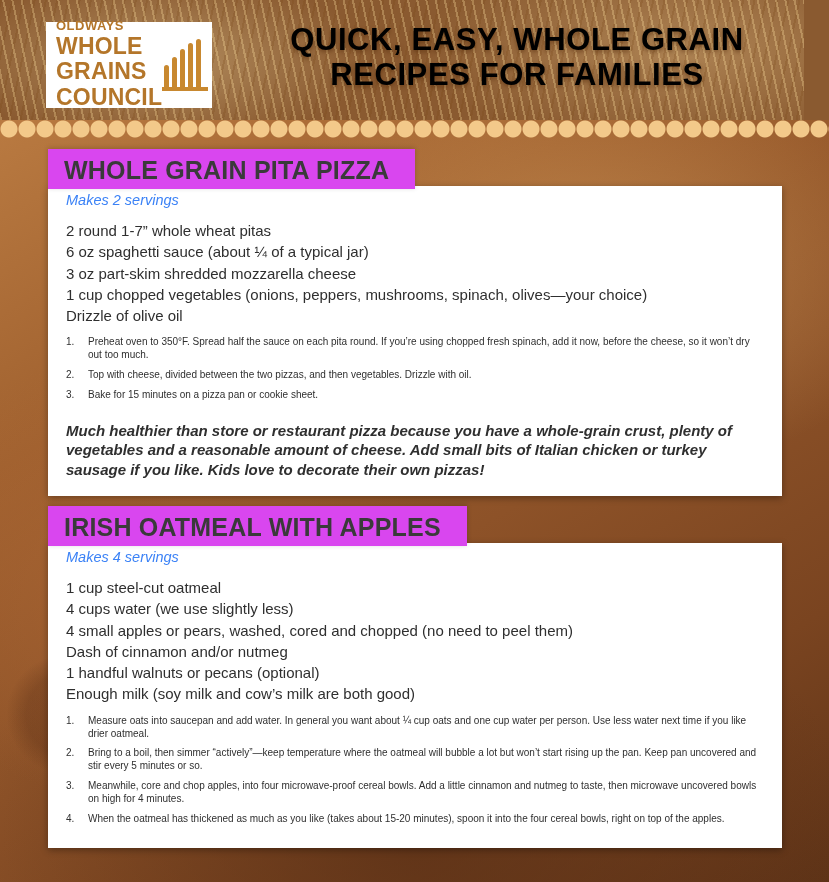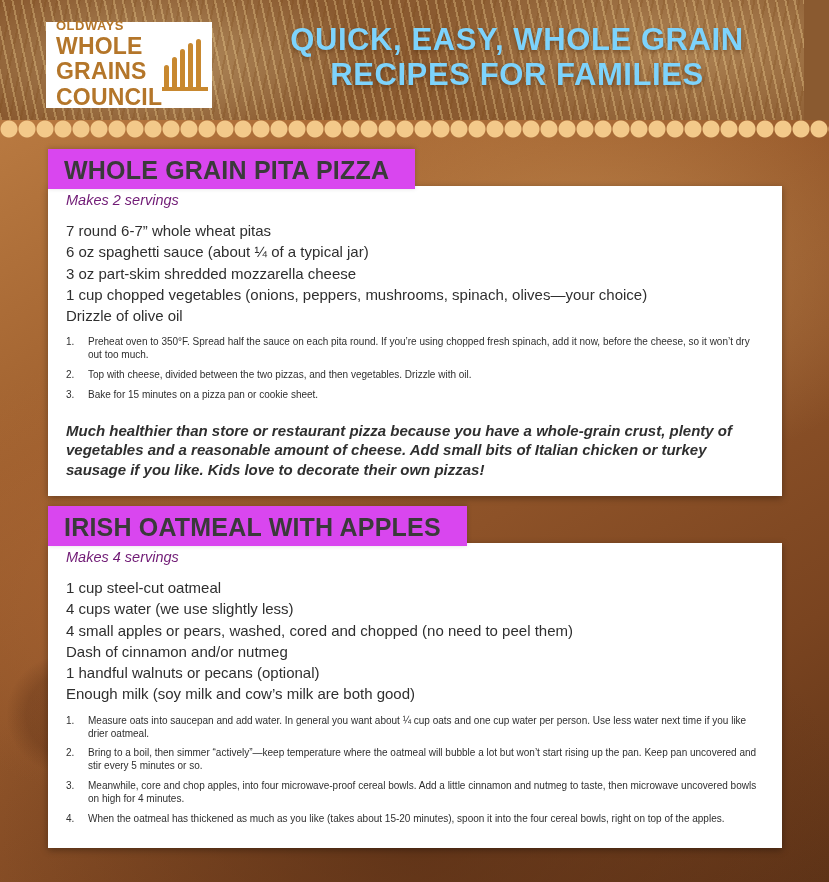--- a/index.html
+++ b/index.html
@@ -53,21 +53,21 @@
       repeating-linear-gradient(78deg, rgba(255,225,160,0.30) 0px, rgba(255,225,160,0.30) 2px, rgba(0,0,0,0) 2px, rgba(0,0,0,0) 9px),
       repeating-linear-gradient(102deg, rgba(120,70,20,0.22) 0px, rgba(120,70,20,0.22) 2px, rgba(0,0,0,0) 2px, rgba(0,0,0,0) 11px),
       radial-gradient(ellipse 300px 120px at 20% 50%, rgba(255,235,180,0.35), rgba(0,0,0,0) 70%),
       radial-gradient(ellipse 380px 140px at 85% 40%, rgba(255,225,165,0.30), rgba(0,0,0,0) 70%);
   }
   .header-title {
     position: absolute;
     left: 225px; top: 22px;
     width: 584px;
     text-align: center;
-    color: #7dd3fc;
+    color: #000000;
     font-weight: bold;
     font-size: 31px;
     line-height: 1.13;
     letter-spacing: 0.6px;
     text-shadow: 0 2px 4px rgba(80,40,10,0.55);
   }
   .header-title .l2 { display: block; }
 
   
   .logo-box {
@@ -136,21 +136,21 @@
     font-size: 25px;
     font-weight: bold;
     color: #3a3a3a;
     letter-spacing: 0.2px;
     white-space: nowrap;
   }
   .card-inner { padding: 4px 18px 16px 18px; }
   .servings {
     font-style: italic;
     font-size: 14.5px;
-    color: #701a75;
+    color: #3b82f6;
     margin: 2px 0 12px 0;
   }
   .ing-list { margin: 0 0 6px 0; padding: 0; list-style: none; }
   .ing-list li {
     font-size: 15px;
     color: #2f2f2f;
     line-height: 1.42;
   }
   .steps { margin: 10px 0 0 0; padding: 0 0 0 0; list-style: none; counter-reset: s; }
   .steps li {
@@ -212,21 +212,21 @@
 
 <div class="scallop-dots"></div>
 
 <div class="card" id="card-pizza">
   <div class="card-title-tab">
     <div class="card-title">WHOLE GRAIN PITA PIZZA</div>
   </div>
   <div class="card-inner">
     <div class="servings">Makes 2 servings</div>
     <ul class="ing-list">
-      <li>7 round 6-7” whole wheat pitas</li>
+      <li>2 round 1-7” whole wheat pitas</li>
       <li>6 oz spaghetti sauce (about ¼ of a typical jar)</li>
       <li>3 oz part-skim shredded mozzarella cheese</li>
       <li>1 cup chopped vegetables (onions, peppers, mushrooms, spinach, olives—your choice)</li>
       <li>Drizzle of olive oil</li>
     </ul>
     <ol class="steps">
       <li>Preheat oven to 350°F. Spread half the sauce on each pita round. If you’re using chopped fresh spinach, add it now, before the cheese, so it won’t dry out too much.</li>
       <li>Top with cheese, divided between the two pizzas, and then vegetables. Drizzle with oil.</li>
       <li>Bake for 15 minutes on a pizza pan or cookie sheet.</li>
     </ol>

